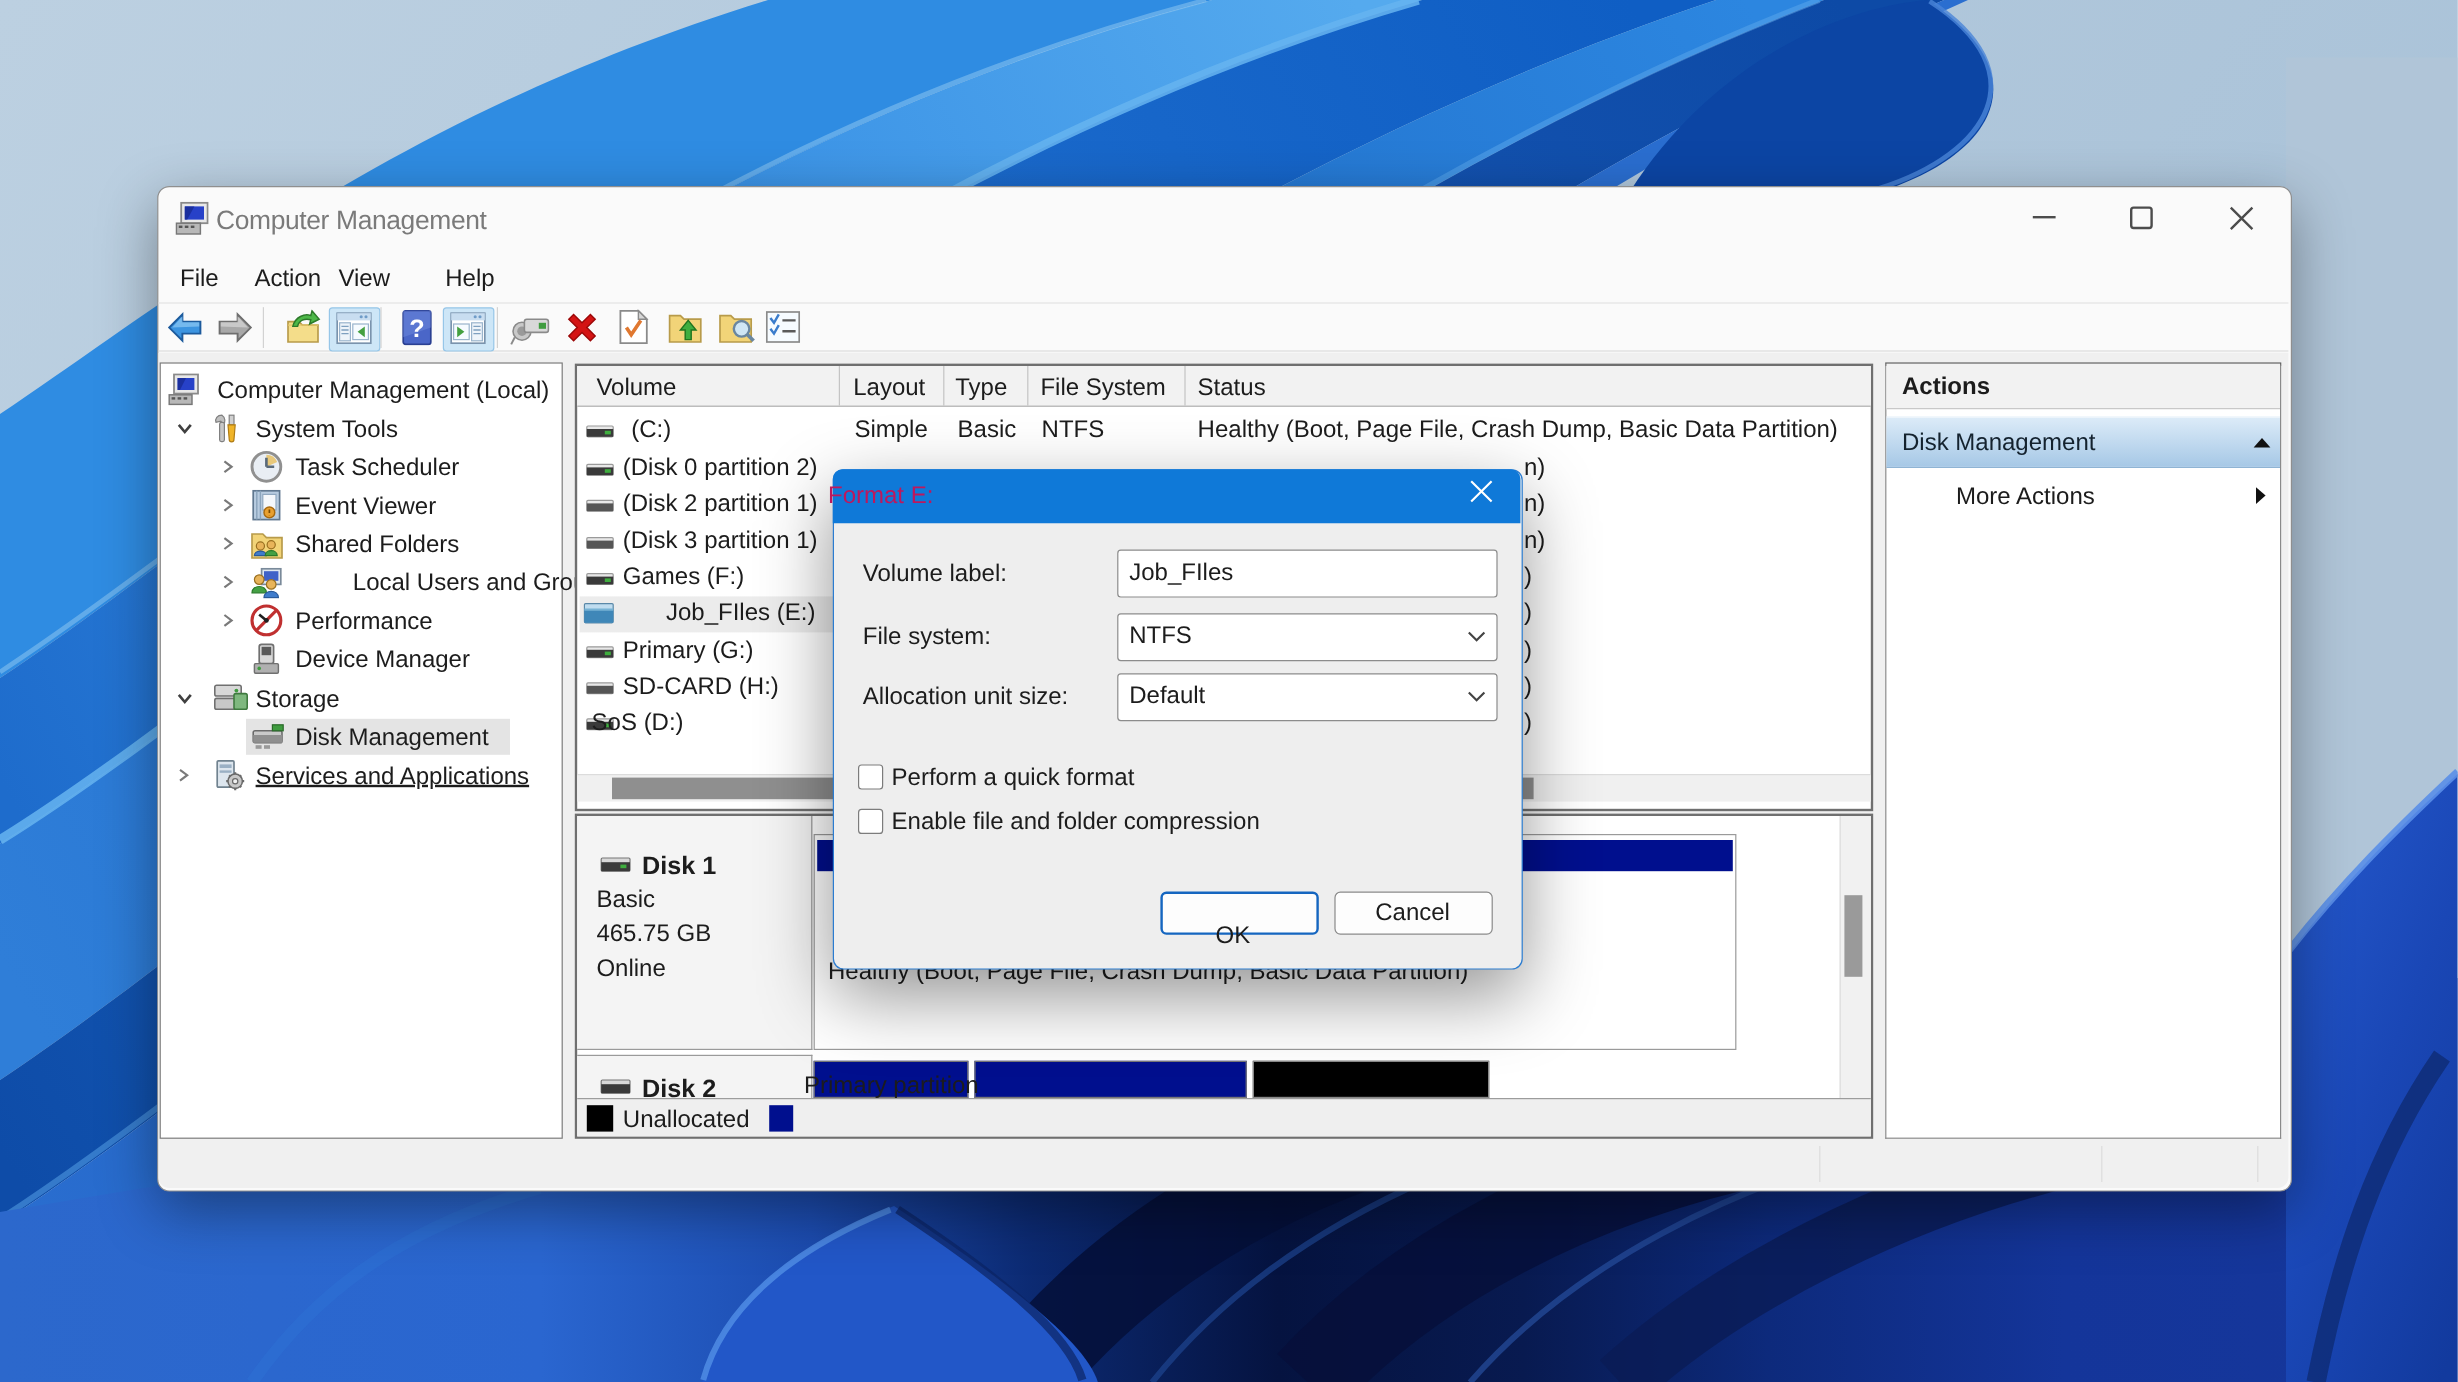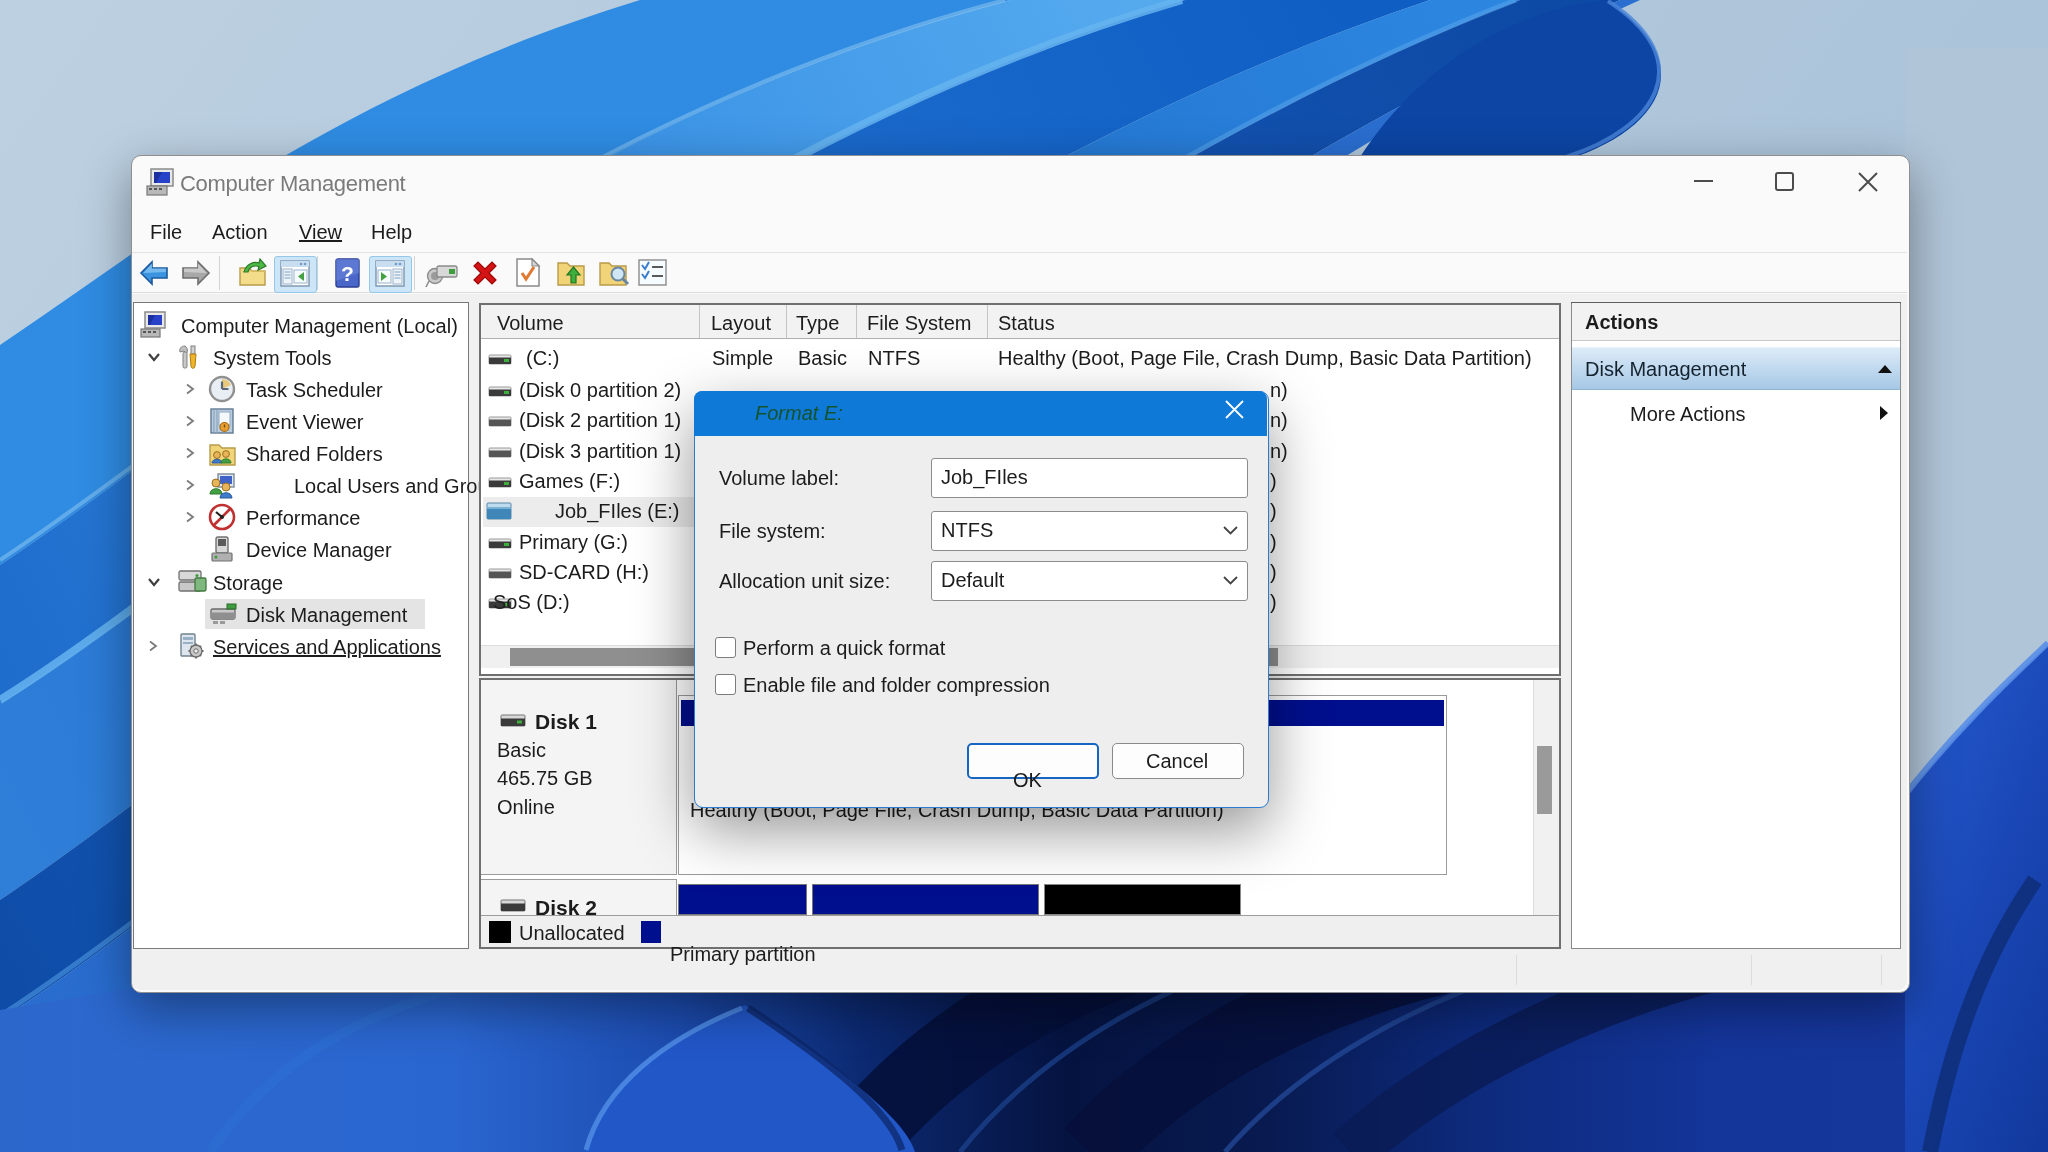--- a/index.html
+++ b/index.html
@@ -102,21 +102,21 @@
 <div class="t" style="left:180px;top:173px;color:#7a7a7a;font-size:22px;letter-spacing:-0.3px;">Computer Management</div>
 
 <div class="abs" style="left:1694px;top:180px;width:19px;height:2px;background:#4c4c4c;"></div>
 <div class="abs" style="left:1775px;top:172px;width:15px;height:15px;border:2px solid #4c4c4c;border-radius:3px;"></div>
 <svg class="abs" style="left:1857px;top:171px" width="22" height="22" viewBox="0 0 22 22">
  <path d="M2 2 L20 20 M20 2 L2 20" stroke="#4c4c4c" stroke-width="2" fill="none"></path>
 </svg>
 
 <div class="t" style="left:150px;top:222px;">File</div>
 <div class="t" style="left:212px;top:222px;">Action</div>
-<div class="t" style="left:299px;top:222px;text-decoration:underline;">View</div>
+<div class="t" style="left:282px;top:222px;">View</div>
 <div class="t" style="left:371px;top:222px;">Help</div>
 <div class="abs" style="left:132px;top:252px;width:1775px;height:1px;background:#e3e3e3;"></div>
 
 <div class="abs" style="left:132px;top:292px;width:1775px;height:1px;background:#dcdcdc;"></div>
 <div id="toolbar">
 
  <svg class="abs" style="left:139px;top:259px" width="30" height="28" viewBox="0 0 30 28">
   <path d="M13 3 L13 9 L28 9 L28 19 L13 19 L13 25 L2 14 Z" fill="#3c94e0" stroke="#1c5a9c" stroke-width="1.6"></path>
   <path d="M13 4.5 L13 9.5 L27 9.5 L27 13 L4.5 14 L13 4.5 Z" fill="#7fc0f0" opacity="0.85"></path>
  </svg>
@@ -445,21 +445,21 @@
  <div class="abs" style="left:812px;top:884px;width:227px;height:31px;background:#000f8e;border:1px solid #777;box-sizing:border-box;"></div>
  <div class="abs" style="left:1044px;top:884px;width:197px;height:31px;background:#000000;border:1px solid #888;box-sizing:border-box;"></div>
 
  <div class="abs" style="left:1533px;top:680px;width:26px;height:235px;background:#f1f1f1;border-left:1px solid #dcdcdc;box-sizing:border-box;"></div>
  <div class="abs" style="left:1537px;top:746px;width:15px;height:68px;background:#9a9a9a;"></div>
 
  <div class="abs" style="left:481px;top:915px;width:1078px;height:32px;background:#efefef;border-top:1px solid #9c9c9c;box-sizing:border-box;"></div>
  <div class="abs" style="left:489px;top:921px;width:22px;height:22px;background:#000;"></div>
  <div class="t" style="left:519px;top:923px;">Unallocated</div>
  <div class="abs" style="left:641px;top:921px;width:20px;height:22px;background:#000f8e;"></div>
- <div class="t" style="left:670px;top:944px;">Primary partition</div>
+ <div class="t" style="left:670px;top:895px;">Primary partition</div>
 </div>
 
 <div class="abs" style="left:1571px;top:302px;width:330px;height:647px;background:#ffffff;border:1px solid #8a8a8a;border-top:3px solid #5f5f5f;box-sizing:border-box;"></div>
 <div id="actions">
  <div class="abs" style="left:1572px;top:303px;width:328px;height:38px;background:#f2f2f2;border-bottom:1px solid #c8c8c8;box-sizing:border-box;"></div>
  <div class="t" style="left:1585px;top:312px;font-weight:bold;">Actions</div>
  <div class="abs" style="left:1572px;top:347px;width:328px;height:43px;background:linear-gradient(#dcebf8,#a6c8e6);border-top:1px solid #e8f2fb;border-bottom:1px solid #8fb4d4;box-sizing:border-box;"></div>
  <div class="t" style="left:1585px;top:359px;color:#14222e;">Disk Management</div>
  <svg class="abs" style="left:1876px;top:363px" width="18" height="12" viewBox="0 0 18 12">
       <path d="M9 2 L16 10 L2 10 Z" fill="#111"></path>
@@ -470,21 +470,21 @@
     </svg>
 </div>
 
 <div class="abs" style="left:1516px;top:955px;width:1px;height:30px;background:#dcdcdc;"></div>
 <div class="abs" style="left:1751px;top:955px;width:1px;height:30px;background:#dcdcdc;"></div>
 <div class="abs" style="left:1881px;top:955px;width:1px;height:30px;background:#dcdcdc;"></div>
 
 <div id="dialog">
  <div class="abs" style="left:694px;top:391px;width:573px;height:415px;background:#eeeeee;border:1.5px solid #2b7cd0;border-radius:9px;box-shadow:0 22px 60px rgba(0,0,0,0.42);"></div>
  <div class="abs" style="left:694px;top:391px;width:573px;height:45px;background:#0f79d8;border-radius:8px 8px 0 0;"></div>
- <div class="t" style="left:755px;top:403px;color:#14532d;font-style:italic;">Format E:</div>
+ <div class="t" style="left:690px;top:403px;color:#be185d;">Format E:</div>
  <svg class="abs" style="left:1224px;top:399px" width="21" height="21" viewBox="0 0 21 21">
       <path d="M2 2 L19 19 M19 2 L2 19" stroke="#ffffff" stroke-width="1.8" fill="none"></path>
     </svg>
 
  <div class="t" style="left:719px;top:468px;">Volume label:</div>
  <div class="t" style="left:719px;top:521px;">File system:</div>
  <div class="t" style="left:719px;top:571px;">Allocation unit size:</div>
 
  <div class="abs" style="left:931px;top:458px;width:317px;height:40px;background:#ffffff;border:1px solid #8c8c8c;border-radius:3px;box-sizing:border-box;"></div>
  <div class="t" style="left:941px;top:467px;">Job_FIles</div>

